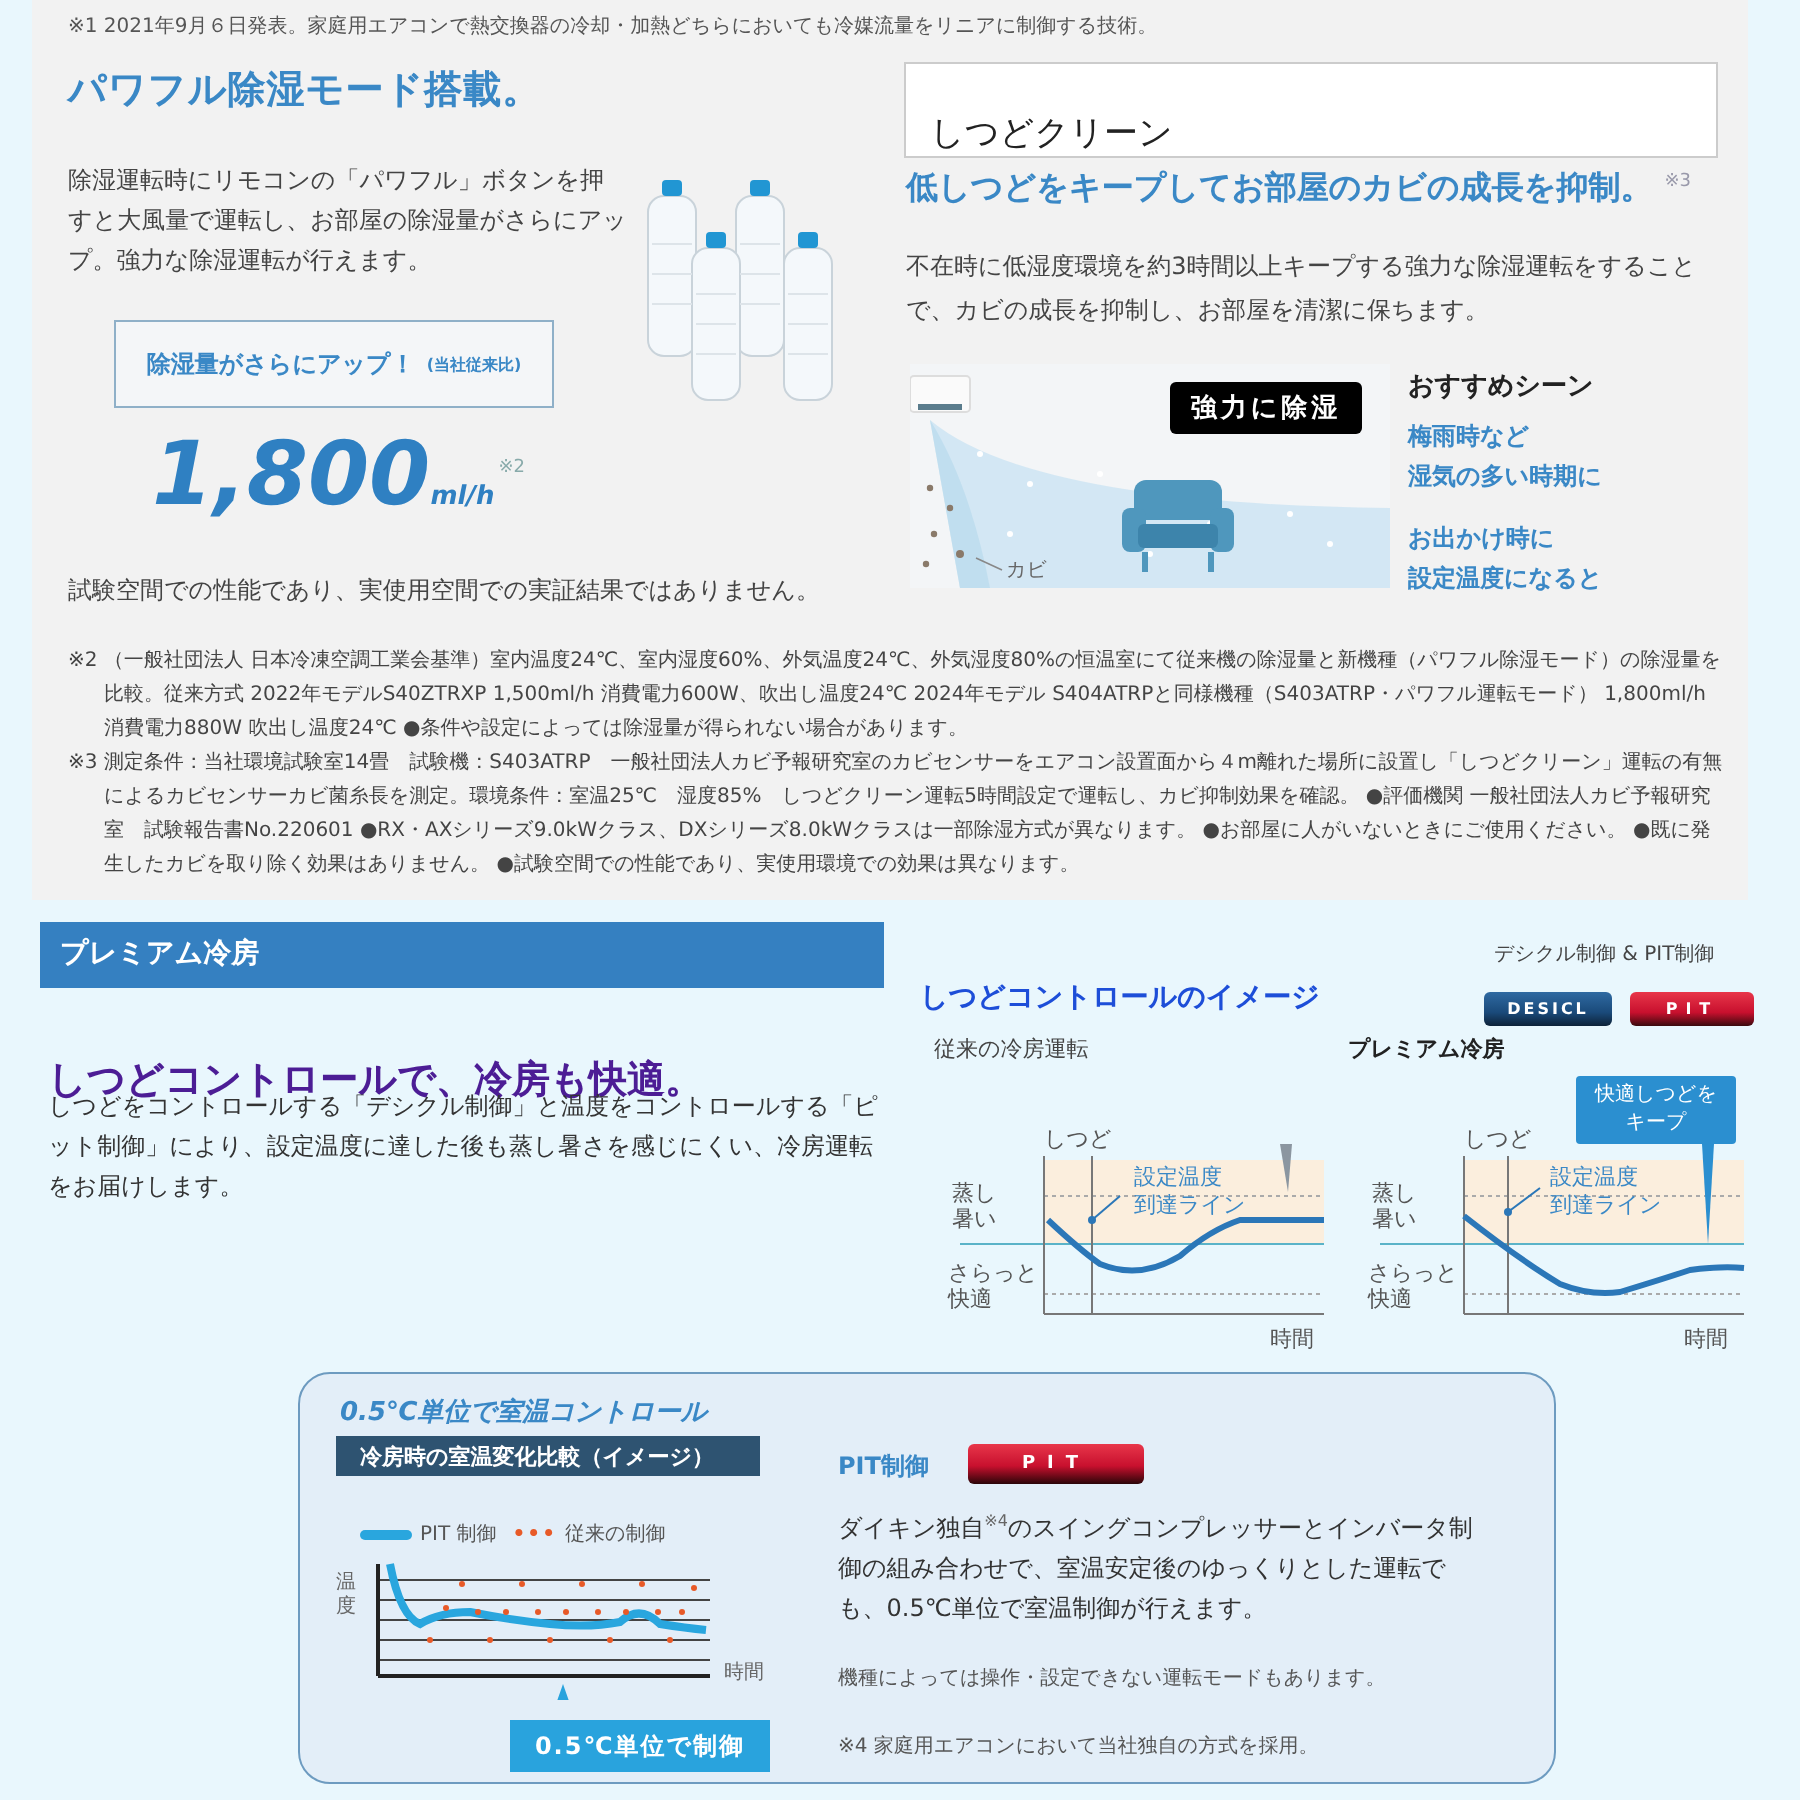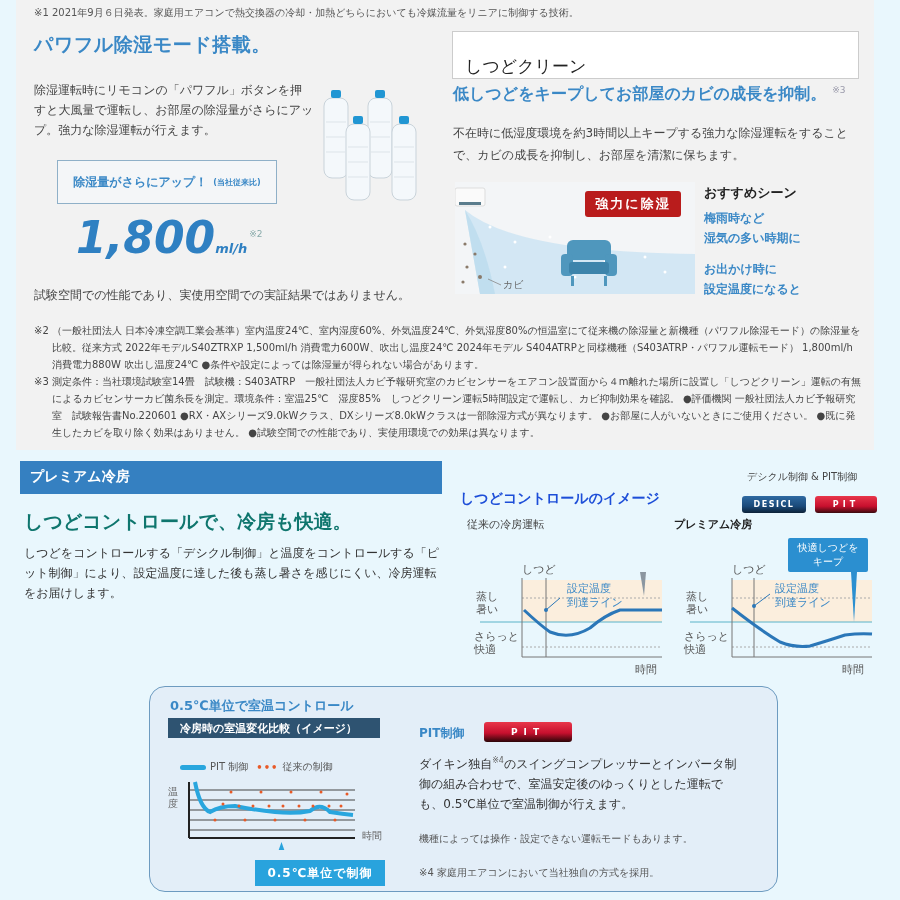--- a/index.html
+++ b/index.html
@@ -38,38 +38,38 @@
     background: #fff; border: 1px solid #ccc;
     font-size: 17px; color: #222; padding: 23px 12px;
   }
   #mold-title { left: 453px; top: 84px; font-size: 16px; font-weight: bold; color: #3a88c6; white-space: nowrap; }
   #mold-title .note { font-size: 9px; color: #99a; vertical-align: super; margin-left: 6px; font-weight: normal; }
   #mold-desc { left: 453px; top: 122px; width: 400px; font-size: 12px; line-height: 22px; color: #444; }
 
   #room-illus { left: 455px; top: 182px; width: 240px; height: 112px; background: linear-gradient(#f7f7f7, #eef3f6); overflow: hidden; }
   #strong-badge {
     left: 585px; top: 191px; width: 96px; height: 26px;
-    background: #b91c1c; color: #fff; font-size: 13px; font-weight: bold;
+    background: #000000; color: #fff; font-size: 13px; font-weight: bold;
     border-radius: 3px; display: flex; align-items: center; justify-content: center; letter-spacing: 2px;
   }
   #kabi-label { left: 503px; top: 278px; font-size: 10px; color: #666; }
   #scene-title { left: 704px; top: 184px; font-size: 13px; font-weight: bold; color: #222; }
   .scene-item { font-size: 12px; font-weight: bold; color: #3a88c6; line-height: 20px; white-space: nowrap; }
   #scene-1 { left: 704px; top: 208px; }
   #scene-2 { left: 704px; top: 259px; }
 
   #footnotes { left: 34px; top: 322px; width: 830px; font-size: 10px; line-height: 17px; color: #444; }
   #footnotes .fn { padding-left: 18px; text-indent: -18px; }
 
   
   #premium-bar {
     left: 20px; top: 461px; width: 422px; height: 33px; background: #3580c1;
     color: #fff; font-size: 14px; font-weight: bold; padding: 7px 10px;
   }
-  #premium-title { left: 24px; top: 509px; font-size: 19px; font-weight: bold; color: #0f766e; white-space: nowrap; }
+  #premium-title { left: 24px; top: 527px; font-size: 19px; font-weight: bold; color: #4c1d95; white-space: nowrap; }
   #premium-desc { left: 24px; top: 543px; width: 420px; font-size: 12px; line-height: 20px; color: #333; }
 
   #ctrl-label { left: 747px; top: 470px; font-size: 10px; color: #444; white-space: nowrap; }
   #desicl-logo {
     left: 742px; top: 496px; width: 64px; height: 17px; border-radius: 3px;
     background: linear-gradient(#2f6aa2, #1a4a7a 60%, #0d2238);
     color: #fff; font-size: 8px; font-weight: bold; letter-spacing: 1.5px;
     display: flex; align-items: center; justify-content: center;
   }
   #pit-logo-top {
@@ -88,21 +88,21 @@
   .chart .callout {
     position: absolute; color: #fff; font-size: 10px; text-align: center; line-height: 14px;
     padding: 3px 6px; border-radius: 2px;
   }
 
   
   #bottom-panel {
     left: 149px; top: 686px; width: 629px; height: 206px;
     background: #e3eef8; border: 1.5px solid #6d9bc0; border-radius: 16px;
   }
-  #half-title { left: 170px; top: 697px; font-size: 13px; font-weight: bold; color: #3a88c6; white-space: nowrap; }
+  #half-title { left: 170px; top: 697px; font-size: 13px; font-weight: bold; color: #3a88c6; white-space: nowrap; font-style: italic; }
   #cmp-bar {
     left: 168px; top: 718px; width: 212px; height: 20px; background: #2e5371;
     color: #fff; font-size: 11px; font-weight: bold; padding: 3px 12px; white-space: nowrap;
   }
   #legend { left: 180px; top: 760px; font-size: 10px; color: #555; display: flex; align-items: center; white-space: nowrap; }
   #legend .pit-line { width: 26px; height: 5px; background: #29a6de; border-radius: 3px; margin-right: 4px; }
   #legend .dots { color: #e85a28; font-weight: bold; margin: 0 4px 0 8px; letter-spacing: 1px; }
   #temp-chart { left: 165px; top: 780px; width: 230px; height: 70px; }
   #control-badge {
     left: 255px; top: 860px; width: 130px; height: 26px; background: #29a3dd; color: #fff;

